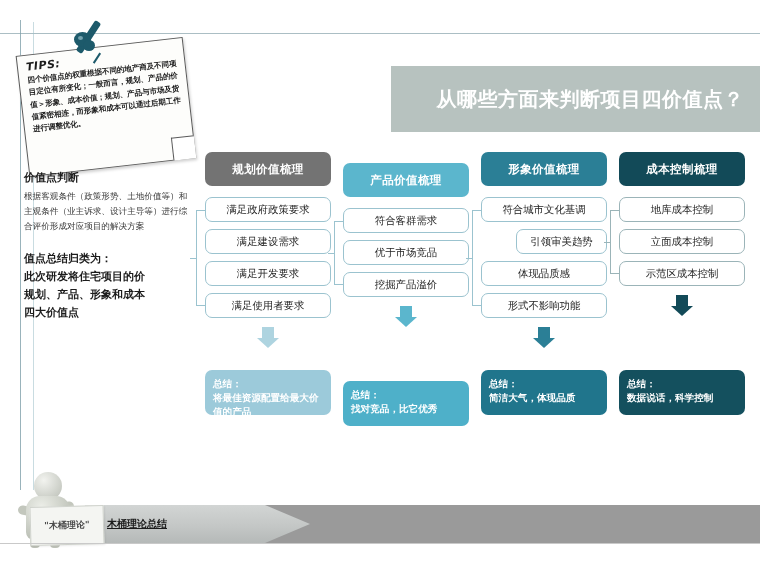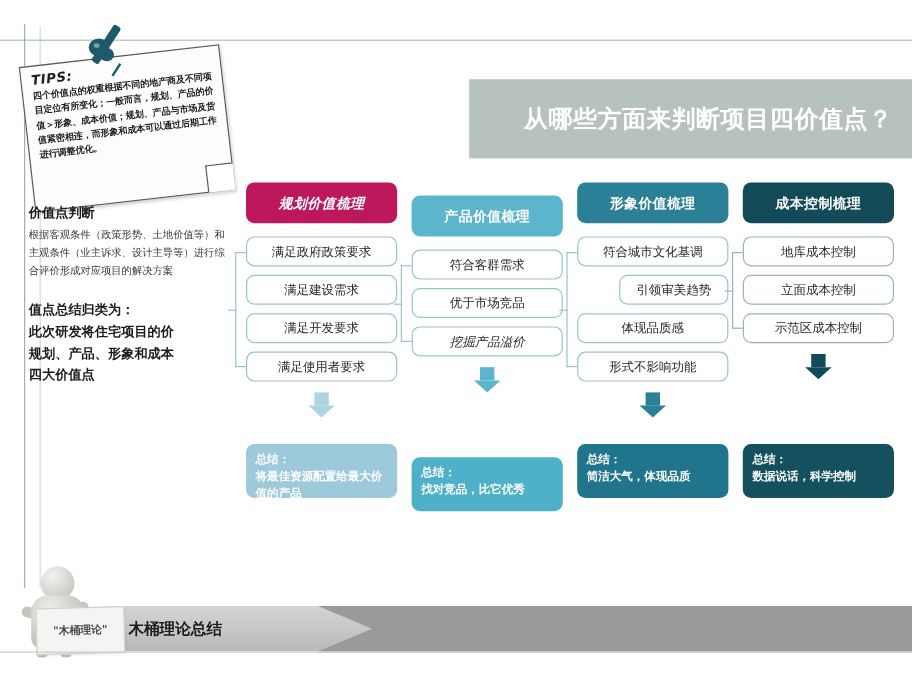--- a/index.html
+++ b/index.html
@@ -138,21 +138,21 @@
   .footer-band{
     position:absolute;left:265px;top:505px;width:495px;height:38px;background:#9a9a9a;
   }
   .footer-tab{
     position:absolute;left:85px;top:505px;width:225px;height:38px;
     background:linear-gradient(180deg,#d2d5d4 0%,#c4c7c6 55%,#b5b9b8 100%);
     clip-path:polygon(0 0,180px 0,225px 19px,180px 38px,0 38px);
   }
   .footer-tab span{
     position:absolute;left:22px;top:50%;transform:translateY(-50%);
-    font-size:13px;font-weight:bold;color:#1c1c1c;white-space:nowrap;
+    font-size:10px;font-weight:bold;color:#1c1c1c;white-space:nowrap;text-decoration:underline;
   }
   .chapter{
     position:absolute;right:14px;top:508px;text-align:right;color:#e8e8e8;
   }
   .chapter .line1{font-size:15px;font-weight:bold;letter-spacing:1.2px;display:flex;align-items:center;justify-content:flex-end;gap:6px;}
   .chapter .sq{width:8px;height:8px;background:#e8e8e8;display:inline-block;}
   .chapter .num{font-size:20px;font-weight:bold;line-height:.8;}
   .chapter .line2{font-size:7.4px;letter-spacing:.6px;margin-top:3px;color:#efefef;}
 
   
@@ -211,21 +211,21 @@
       <div>值点总结归类为：</div>
       <div>此次研发将住宅项目的价</div>
       <div>规划、产品、形象和成本</div>
       <div>四大价值点</div>
     </div>
   </div>
 
   <div class="cols">
 
     <div class="col c0">
-      <div class="col-head" style="background: #be185d; font-style: italic;">规划价值梳理</div>
+      <div class="col-head" style="background: #737373;">规划价值梳理</div>
       <div class="items">
         <div class="bracket" style="top: 12.5px; height: 96px; border-color: rgb(155, 195, 207);">
             <div class="stub" style="background: rgb(155, 195, 207);"></div>
           </div>
         <div class="item" style="border: 1px solid rgb(155, 195, 207);">满足政府政策要求</div>
         <div class="item" style="border: 1px solid rgb(155, 195, 207);">满足建设需求</div>
         <div class="item" style="border: 1px solid rgb(155, 195, 207);">满足开发要求</div>
         <div class="item" style="border: 1px solid rgb(155, 195, 207);">满足使用者要求</div>
       </div>
       <div class="arrow" style="top: 175px;">
@@ -239,21 +239,21 @@
     </div>
 
     <div class="col c1">
       <div class="col-head" style="background: rgb(91, 182, 205);">产品价值梳理</div>
       <div class="items">
         <div class="bracket" style="top: 12.5px; height: 64px; border-color: rgb(155, 195, 207);">
             <div class="stub" style="background: rgb(155, 195, 207);"></div>
           </div>
         <div class="item" style="border: 1px solid rgb(155, 195, 207);">符合客群需求</div>
         <div class="item" style="border: 1px solid rgb(155, 195, 207);">优于市场竞品</div>
-        <div class="item" style="border: 1px solid rgb(155, 195, 207); font-style: italic;">挖掘产品溢价</div>
+        <div class="item" style="border: 1px solid rgb(155, 195, 207);">挖掘产品溢价</div>
       </div>
       <div class="arrow" style="top: 143px;">
           <div class="shaft" style="background: rgb(91, 182, 205);"></div>
           <div class="headtri" style="border-top: 10px solid rgb(91, 182, 205);"></div>
         </div>
       <div class="summary" style="top: 218px; background: rgb(78, 176, 201);">
         <div>总结：</div>
         <div>找对竞品，比它优秀</div>
       </div>
     </div>

